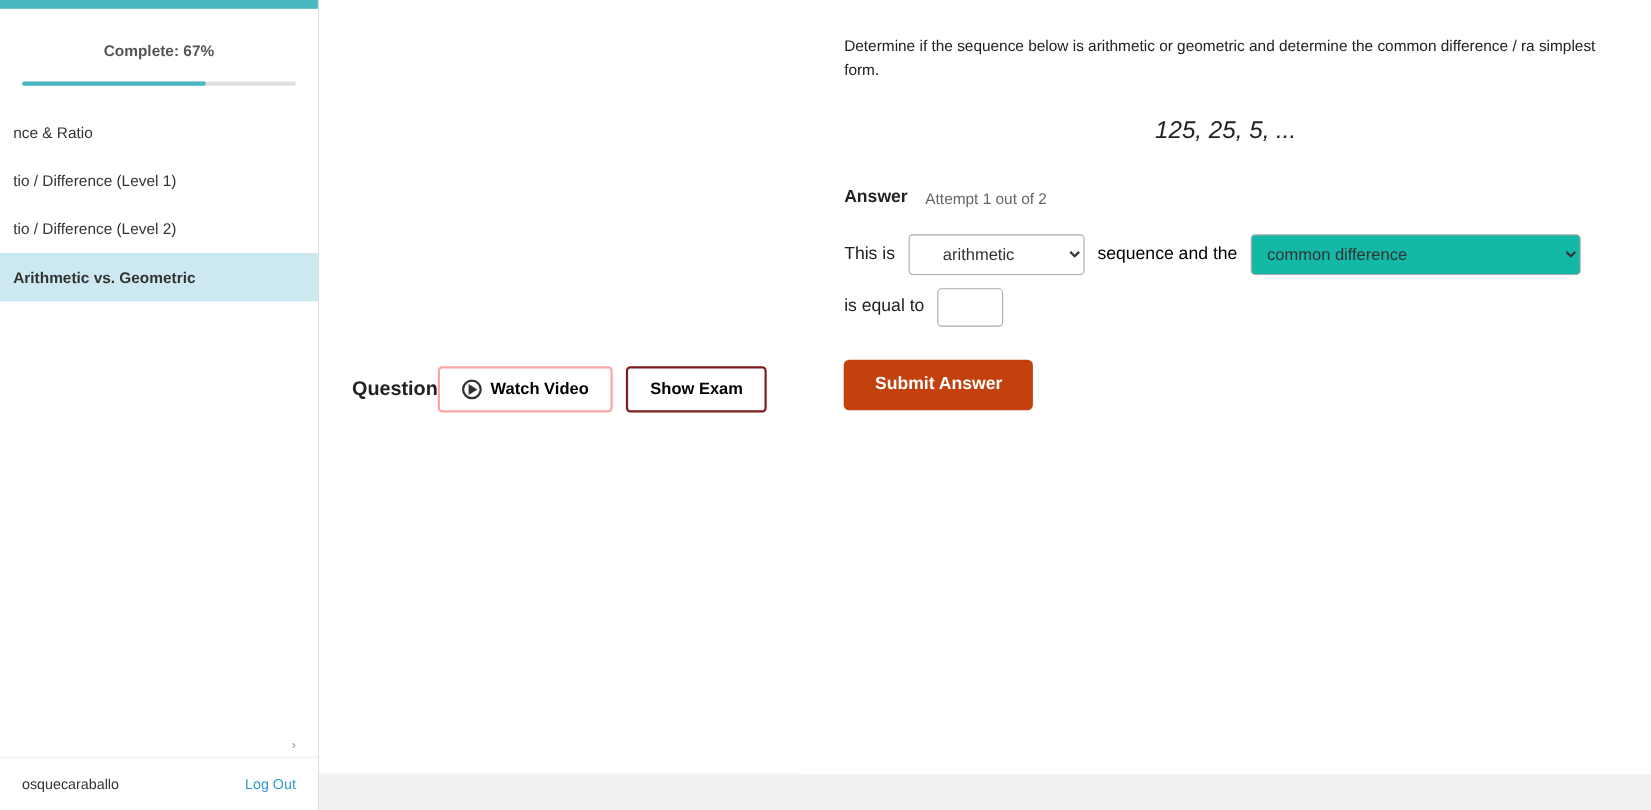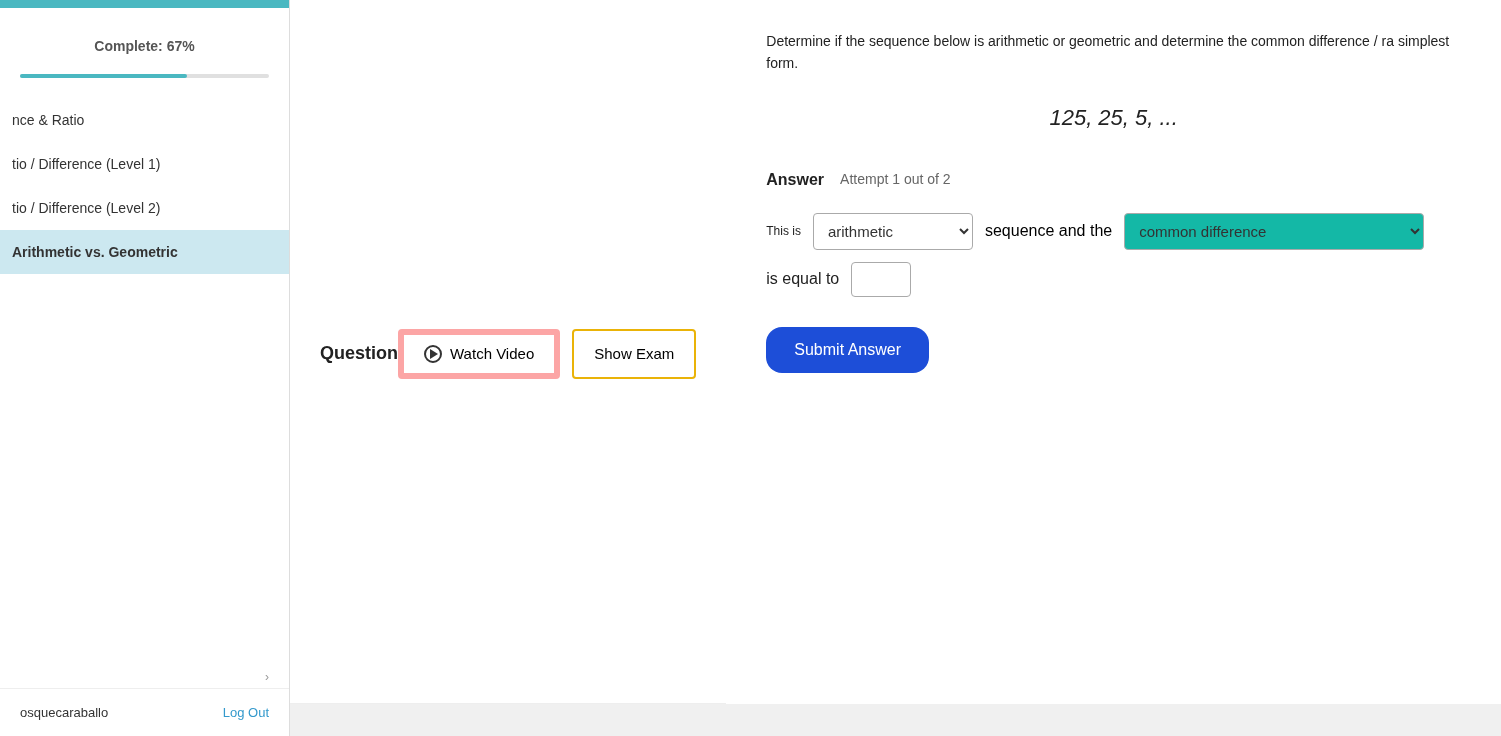--- a/index.html
+++ b/index.html
@@ -129,40 +129,40 @@
       font-weight: bold;
       color: #222;
     }
 
     .header-buttons {
       display: flex;
       gap: 12px;
     }
 
     .btn-watch-video {
-      border: 6px solid #fca5a5;
+      border: 2px solid #fca5a5;
       background: #fff;
       padding: 10px 20px;
       font-size: 15px;
       cursor: pointer;
       border-radius: 4px;
       display: flex;
       align-items: center;
       gap: 8px;
-      font-weight: 400;
+      font-weight: 700;
     }
 
     .btn-show-exam {
-      border: 2px solid #eab308;
+      border: 2px solid #7f1d1d;
       background: #fff;
       padding: 10px 20px;
       font-size: 15px;
       cursor: pointer;
       border-radius: 4px;
-      font-weight: 400;
+      font-weight: 700;
     }
 
     .play-circle {
       width: 18px;
       height: 18px;
       border: 2px solid #333;
       border-radius: 50%;
       display: flex;
       align-items: center;
       justify-content: center;
@@ -196,21 +196,21 @@
       margin: 20px 0 40px 0;
       font-style: italic;
     }
 
     .answer-section {
       margin-top: 10px;
     }
 
     .answer-header {
       display: flex;
-      align-items: flex-start;
+      align-items: center;
       gap: 16px;
       margin-bottom: 24px;
     }
 
     .answer-label {
       font-size: 16px;
       font-weight: bold;
       color: #222;
     }
 
@@ -221,34 +221,35 @@
 
     .answer-row {
       display: flex;
       align-items: center;
       gap: 12px;
       margin-bottom: 30px;
       flex-wrap: wrap;
     }
 
     .this-is-label {
-      font-size: 12px;
+      font-size: 16px;
       color: #222;
     }
 
     .dropdown-select {
       border: 1px solid #aaa;
       border-radius: 4px;
       padding: 8px 30px 8px 10px;
       font-size: 15px;
       color: #333;
       background: #fff;
       appearance: auto;
       cursor: pointer;
       min-width: 160px;
+      text-align: center;
     }
 
     .dropdown-select-long {
       border: 1px solid #aaa;
       border-radius: 4px;
       padding: 8px 30px 8px 10px;
       font-size: 15px;
       color: #333;
       background: #14b8a6;
       appearance: auto;
@@ -264,28 +265,28 @@
     .equal-input {
       border: 1px solid #aaa;
       border-radius: 4px;
       padding: 8px;
       font-size: 15px;
       width: 60px;
       text-align: center;
     }
 
     .submit-btn {
-      background: #1d4ed8;
+      background: #c2410c;
       color: #fff;
       border: none;
-      border-radius: 16px;
+      border-radius: 5px;
       padding: 14px 28px;
       font-size: 16px;
       cursor: pointer;
-      font-weight: 400;
+      font-weight: 700;
     }
   </style>
 </head>
 <body>
 
 <div class="sidebar">
   <div class="sidebar-top-bar"></div>
   <div class="sidebar-content">
     <div class="sidebar-complete">Complete: 67%</div>
     <div class="progress-bar-container">

